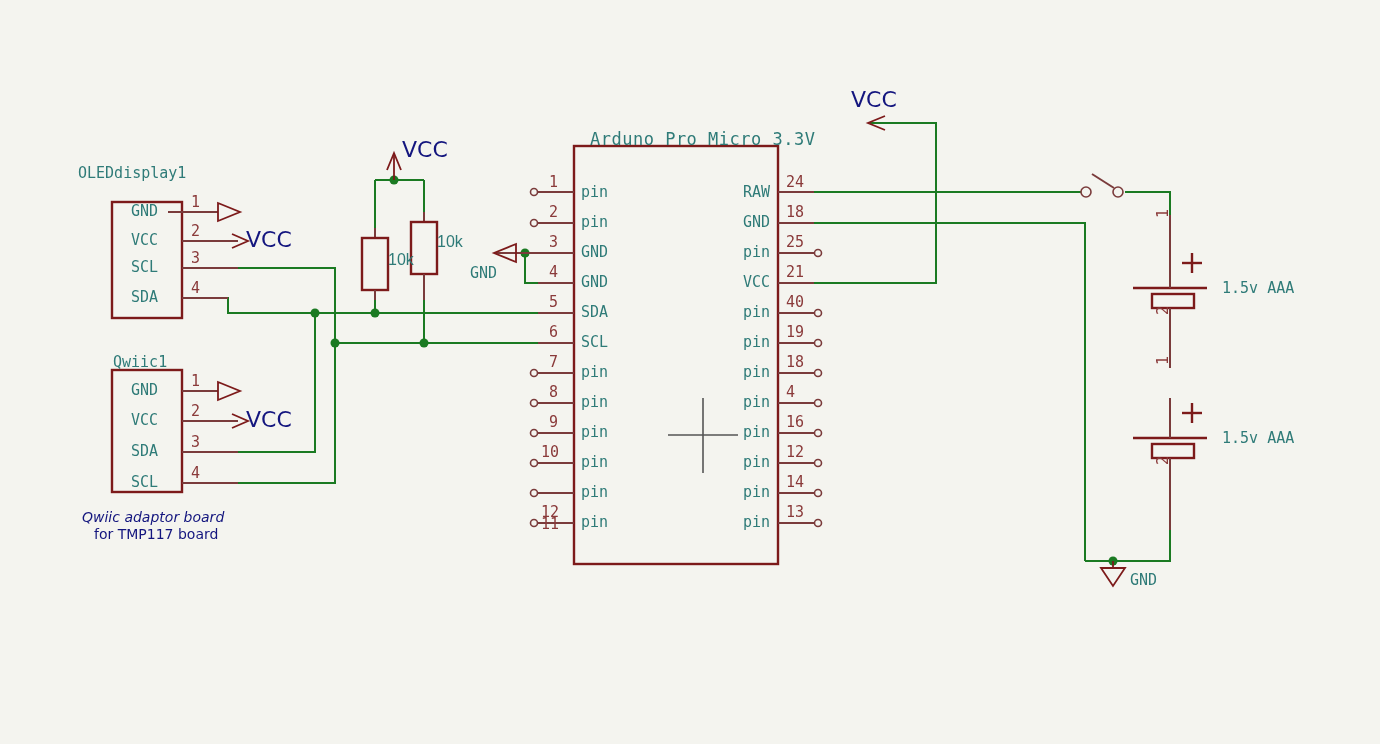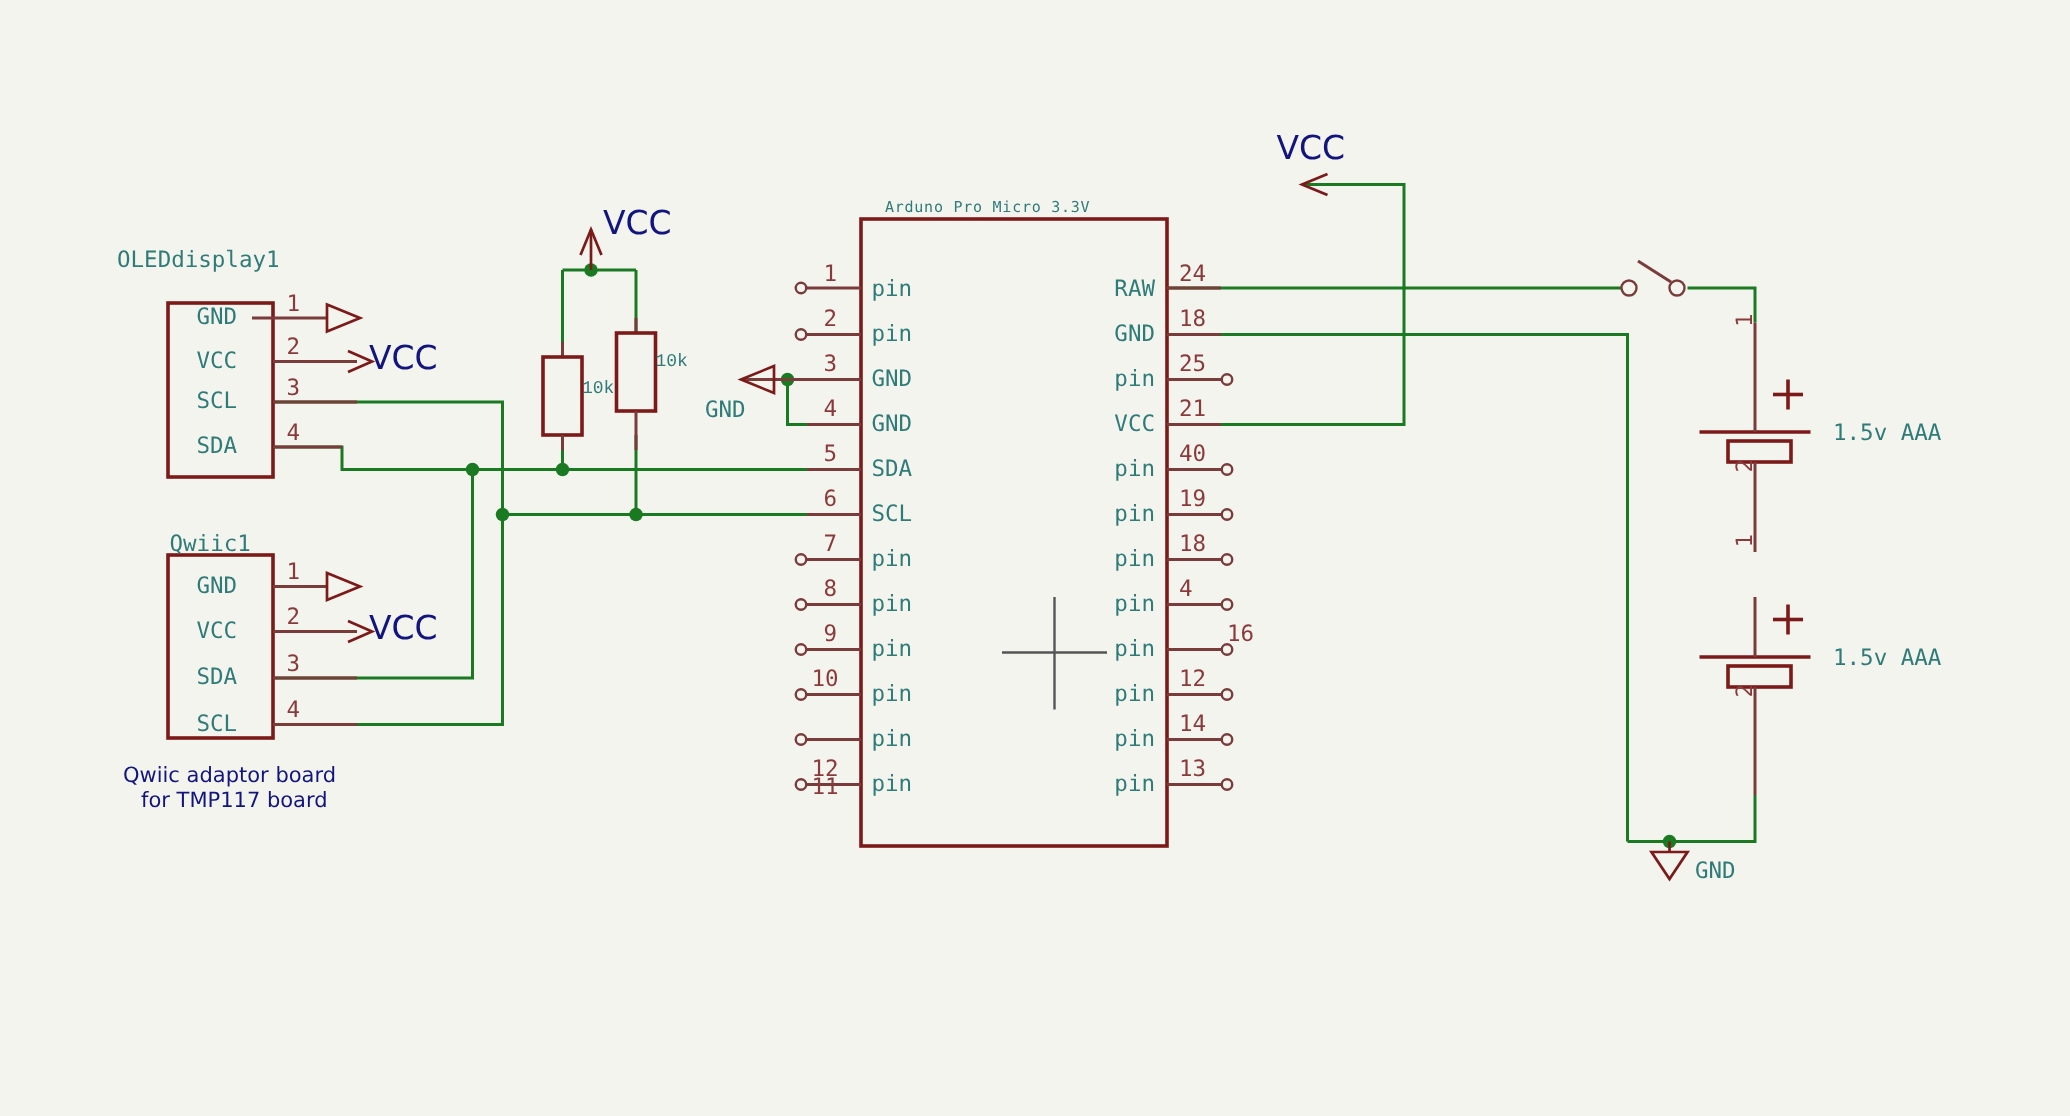--- a/index.html
+++ b/index.html
@@ -233,21 +233,21 @@
   <div class="txt" style="position:absolute;left:113px;top:354px;">Qwiic1</div>
   <div class="txt" style="position:absolute;left:131px;top:382px;">GND</div>
   <div class="txt" style="position:absolute;left:131px;top:412px;">VCC</div>
   <div class="txt" style="position:absolute;left:131px;top:443px;">SDA</div>
   <div class="txt" style="position:absolute;left:131px;top:474px;">SCL</div>
   <div class="num" style="position:absolute;left:191px;top:373px;">1</div>
   <div class="num" style="position:absolute;left:191px;top:403px;">2</div>
   <div class="num" style="position:absolute;left:191px;top:434px;">3</div>
   <div class="num" style="position:absolute;left:191px;top:465px;">4</div>
   <div class="vcc" style="position:absolute;left:246px;top:408px;">VCC</div>
-  <div class="note" style="position:absolute;left:82px;top:509px;">Qwiic adaptor board</div>
+  <div class="note" style="position:absolute;left:82px;top:509px;font-style:italic;">Qwiic adaptor board</div>
   <div class="note" style="position:absolute;left:94px;top:526px;">for TMP117 board</div>
 
   <div class="val" style="position:absolute;left:388px;top:252px;">10k</div>
   <div class="val" style="position:absolute;left:437px;top:234px;">10k</div>
   <div class="vcc" style="position:absolute;left:402px;top:138px;">VCC</div>
   <div class="txt" style="position:absolute;left:470px;top:265px;">GND</div>
 
   <div class="title" style="position:absolute;left:590px;top:131px;">Arduno Pro Micro 3.3V</div>
 
   <div class="txt" style="position:absolute;left:581px;top:184px;">pin</div>
@@ -290,21 +290,21 @@
   <div class="txt rt" style="position:absolute;left:690px;top:514px;width:80px;">pin</div>
 
   <div class="num" style="position:absolute;left:786px;top:174px;">24</div>
   <div class="num" style="position:absolute;left:786px;top:204px;">18</div>
   <div class="num" style="position:absolute;left:786px;top:234px;">25</div>
   <div class="num" style="position:absolute;left:786px;top:264px;">21</div>
   <div class="num" style="position:absolute;left:786px;top:294px;">40</div>
   <div class="num" style="position:absolute;left:786px;top:324px;">19</div>
   <div class="num" style="position:absolute;left:786px;top:354px;">18</div>
   <div class="num" style="position:absolute;left:786px;top:384px;">4</div>
-  <div class="num" style="position:absolute;left:786px;top:414px;margin-left:32px;">16</div>
+  <div class="num" style="position:absolute;left:786px;top:414px;">16</div>
   <div class="num" style="position:absolute;left:786px;top:444px;">12</div>
   <div class="num" style="position:absolute;left:786px;top:474px;">14</div>
   <div class="num" style="position:absolute;left:786px;top:504px;">13</div>
 
   <div class="vcc" style="position:absolute;left:851px;top:88px;">VCC</div>
 
   <div class="batt" style="position:absolute;left:1222px;top:280px;">1.5v AAA</div>
   <div class="batt" style="position:absolute;left:1222px;top:430px;">1.5v AAA</div>
 
   <div class="num rot" style="position:absolute;left:1155px;top:218px;">1</div>
@@ -314,19 +314,19 @@
 
   <div class="gnd" style="position:absolute;left:1130px;top:572px;">GND</div>
 
 </div>
 
 <style>
   #canvas .txt   { color:#2f7b78; font-family:"DejaVu Sans Mono", monospace; font-size:15px; line-height:16px; white-space:nowrap; }
   #canvas .rt    { text-align:right; }
   #canvas .num   { color:#8a3a3a; font-family:"DejaVu Sans Mono", monospace; font-size:15px; line-height:16px; white-space:nowrap; }
   #canvas .rot   { transform: rotate(-90deg); transform-origin: left top; }
-  #canvas .val   { color:#2f7b78; font-family:Liberation Mono, monospace; font-size:12px; line-height:15px; white-space:nowrap; }
+  #canvas .val   { color:#2f7b78; font-family:Liberation Sans, sans-serif; font-size:16px; line-height:15px; white-space:nowrap; }
   #canvas .vcc   { color:#13157e; font-family:"DejaVu Sans", sans-serif; font-size:22px; line-height:24px; white-space:nowrap; }
   #canvas .note  { color:#13157e; font-family:"DejaVu Sans", sans-serif; font-size:14px; line-height:16px; white-space:nowrap; }
-  #canvas .title { color:#2f7b78; font-family:"DejaVu Sans Mono", monospace; font-size:10px; line-height:16px; white-space:nowrap; letter-spacing:0.5px; }
+  #canvas .title { color:#2f7b78; font-family:"DejaVu Sans Mono", monospace; font-size:17px; line-height:16px; white-space:nowrap; letter-spacing:0.5px; }
   #canvas .batt  { color:#2f7b78; font-family:"DejaVu Sans Mono", monospace; font-size:15px; line-height:16px; white-space:nowrap; }
   #canvas .gnd   { color:#2f7b78; font-family:"DejaVu Sans Mono", monospace; font-size:15px; line-height:16px; white-space:nowrap; }
 </style>
 
 </body></html>

